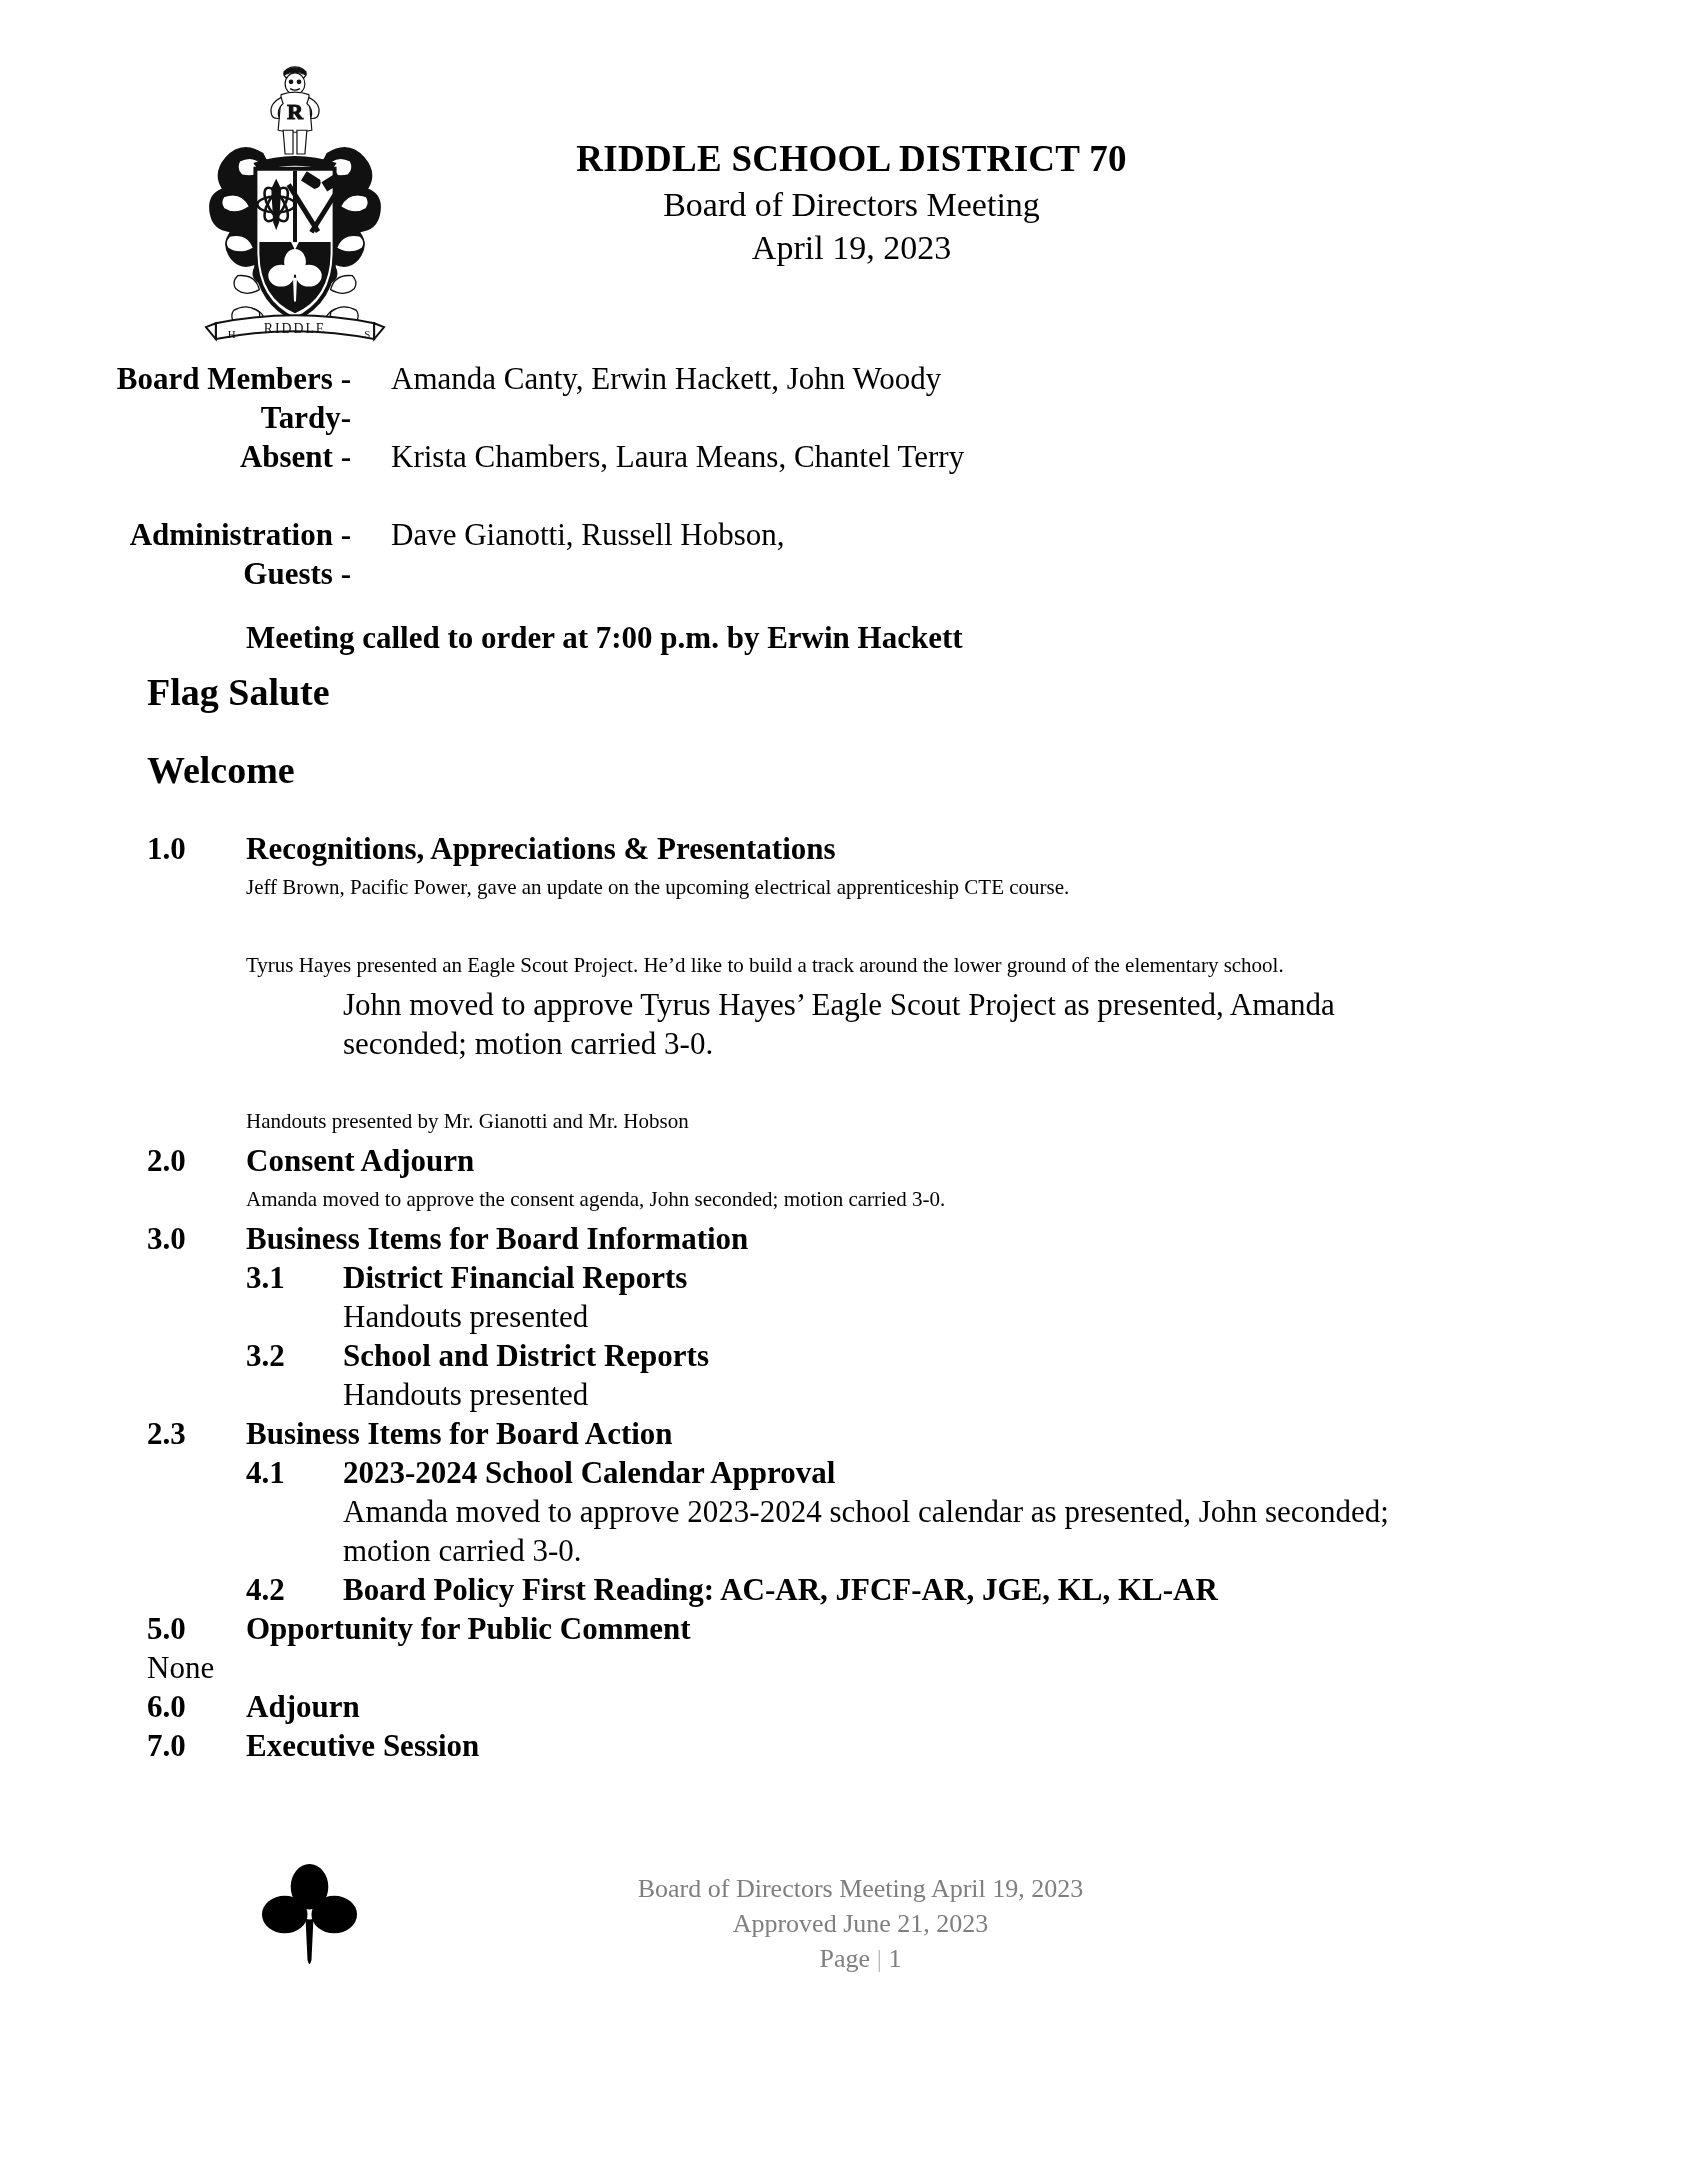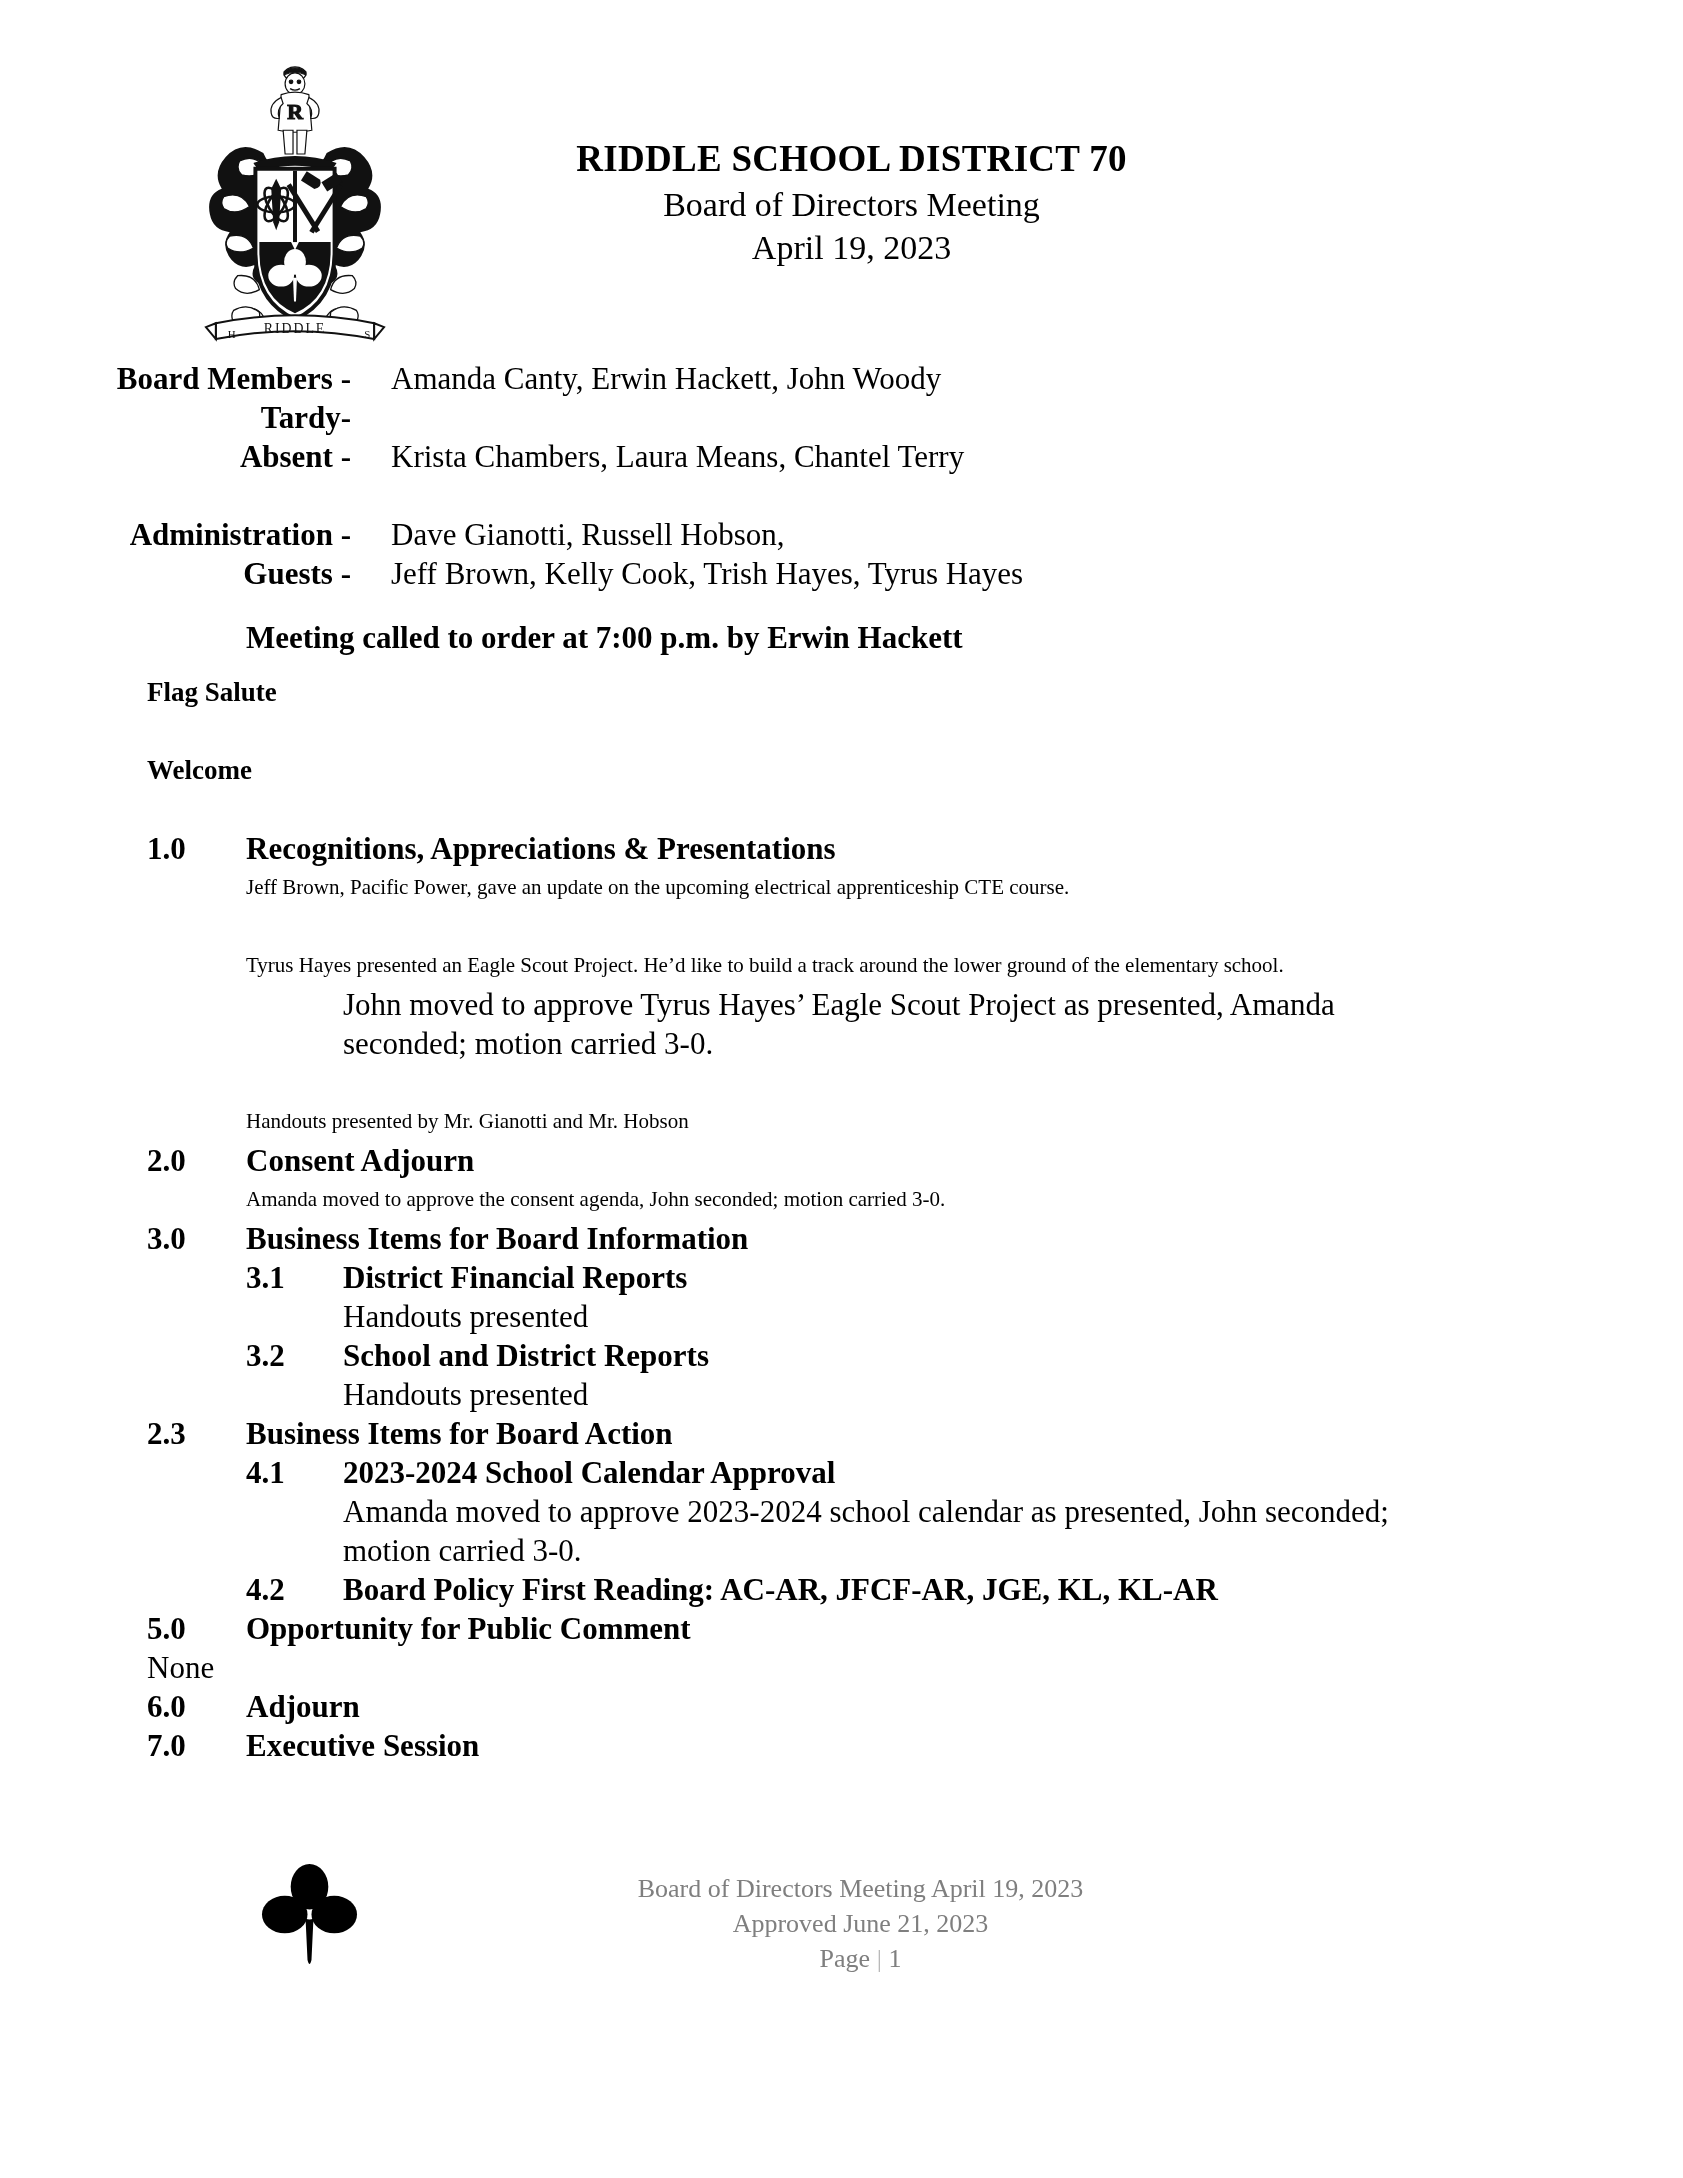--- a/index.html
+++ b/index.html
@@ -102,21 +102,21 @@
   
   .body-block {
     position: absolute;
     left: 0;
     top: 673px;
     width: 1683px;
   }
   .heading-l0 {
     margin-left: 147px;
     font-weight: bold;
-    font-size: 27px;
+    font-size: 38px;
     line-height: 39px;
   }
   .vspace { height: 39px; }
 
   .item {
     position: relative;
     display: flex;
     align-items: flex-start;
   }
   .item-num {
@@ -306,21 +306,20 @@
       <div class="att-label">Absent -</div>
       <div class="att-value">Krista Chambers, Laura Means, Chantel Terry</div>
     </div>
     <div class="spacer-row"></div>
     <div class="att-row">
       <div class="att-label">Administration -</div>
       <div class="att-value">Dave Gianotti, Russell Hobson,</div>
     </div>
     <div class="att-row">
       <div class="att-label">Guests -</div>
-      <div class="att-value">Jeff Brown, Kelly Cook, Trish Hayes, Tyrus Hayes</div>
     </div>
   </div>
 
   <div class="called-to-order">Meeting called to order at 7:00 p.m. by Erwin Hackett</div>
 
   <div class="body-block">
 
     <div class="heading-l0">Flag Salute</div>
     <div class="vspace"></div>
     <div class="heading-l0">Welcome</div>

